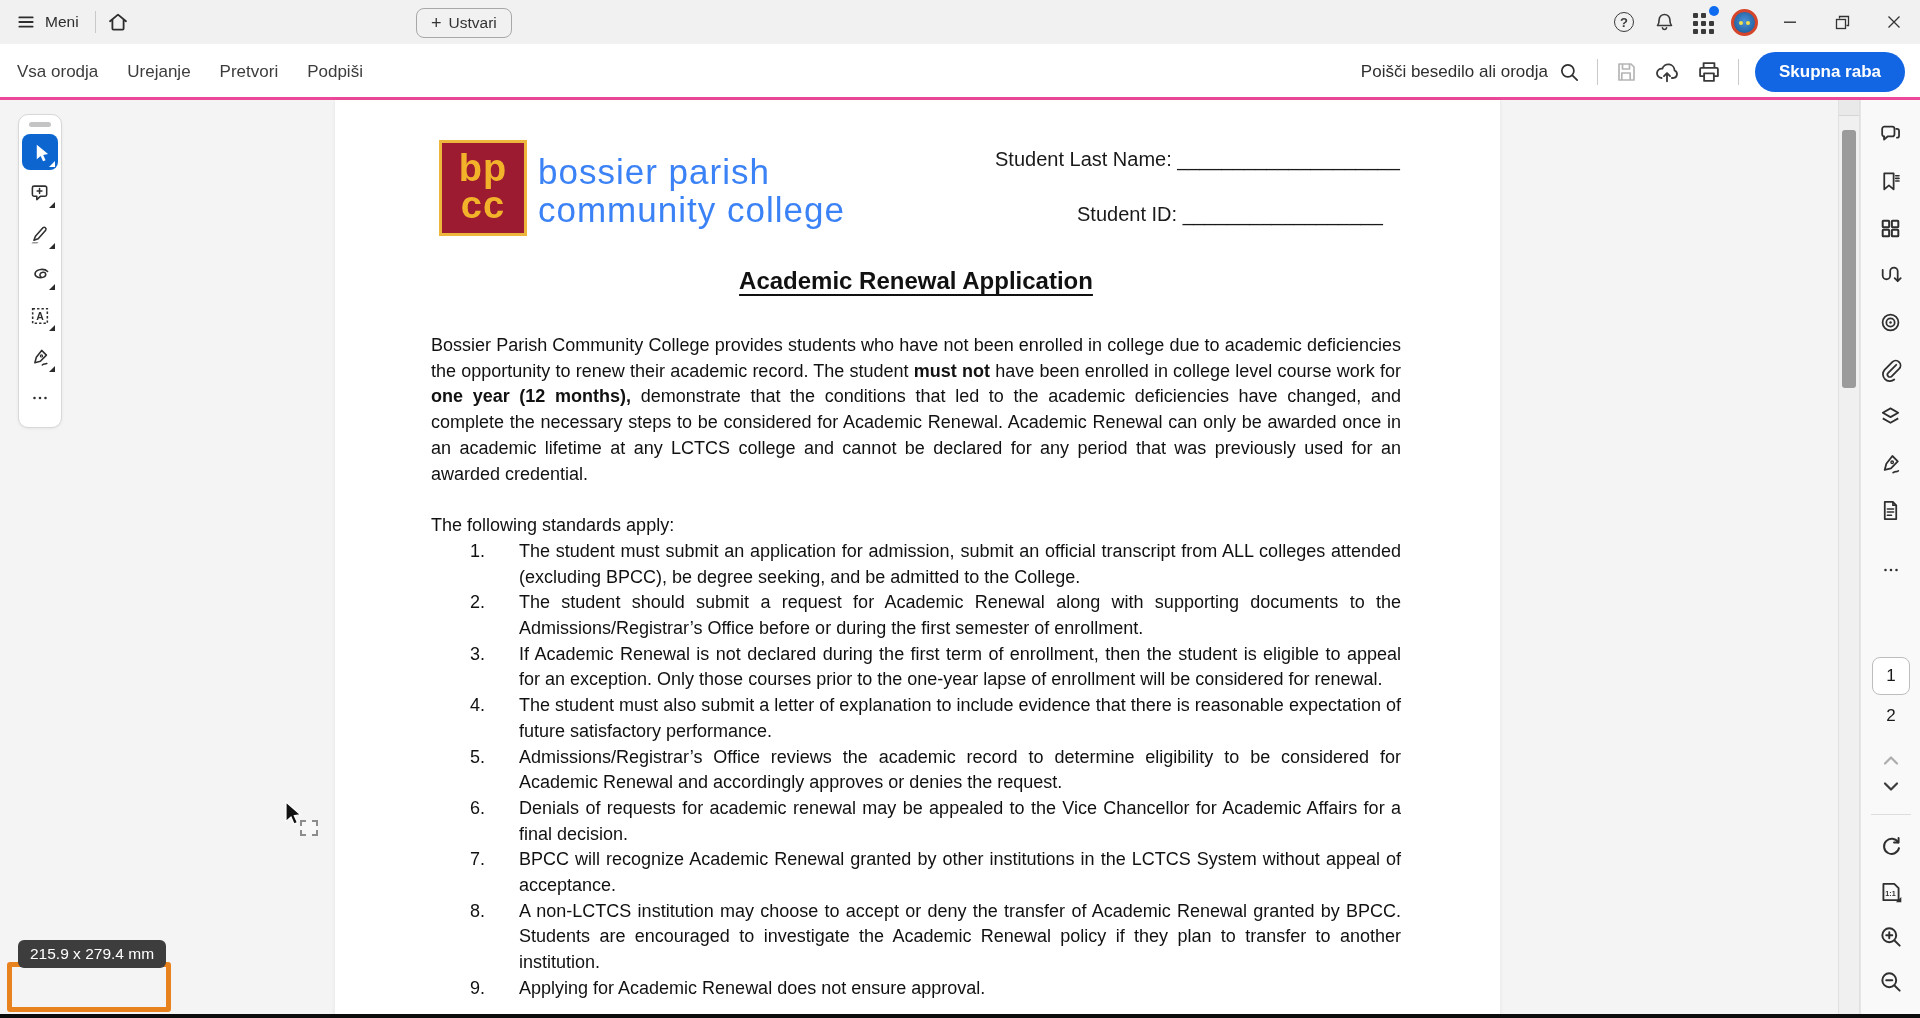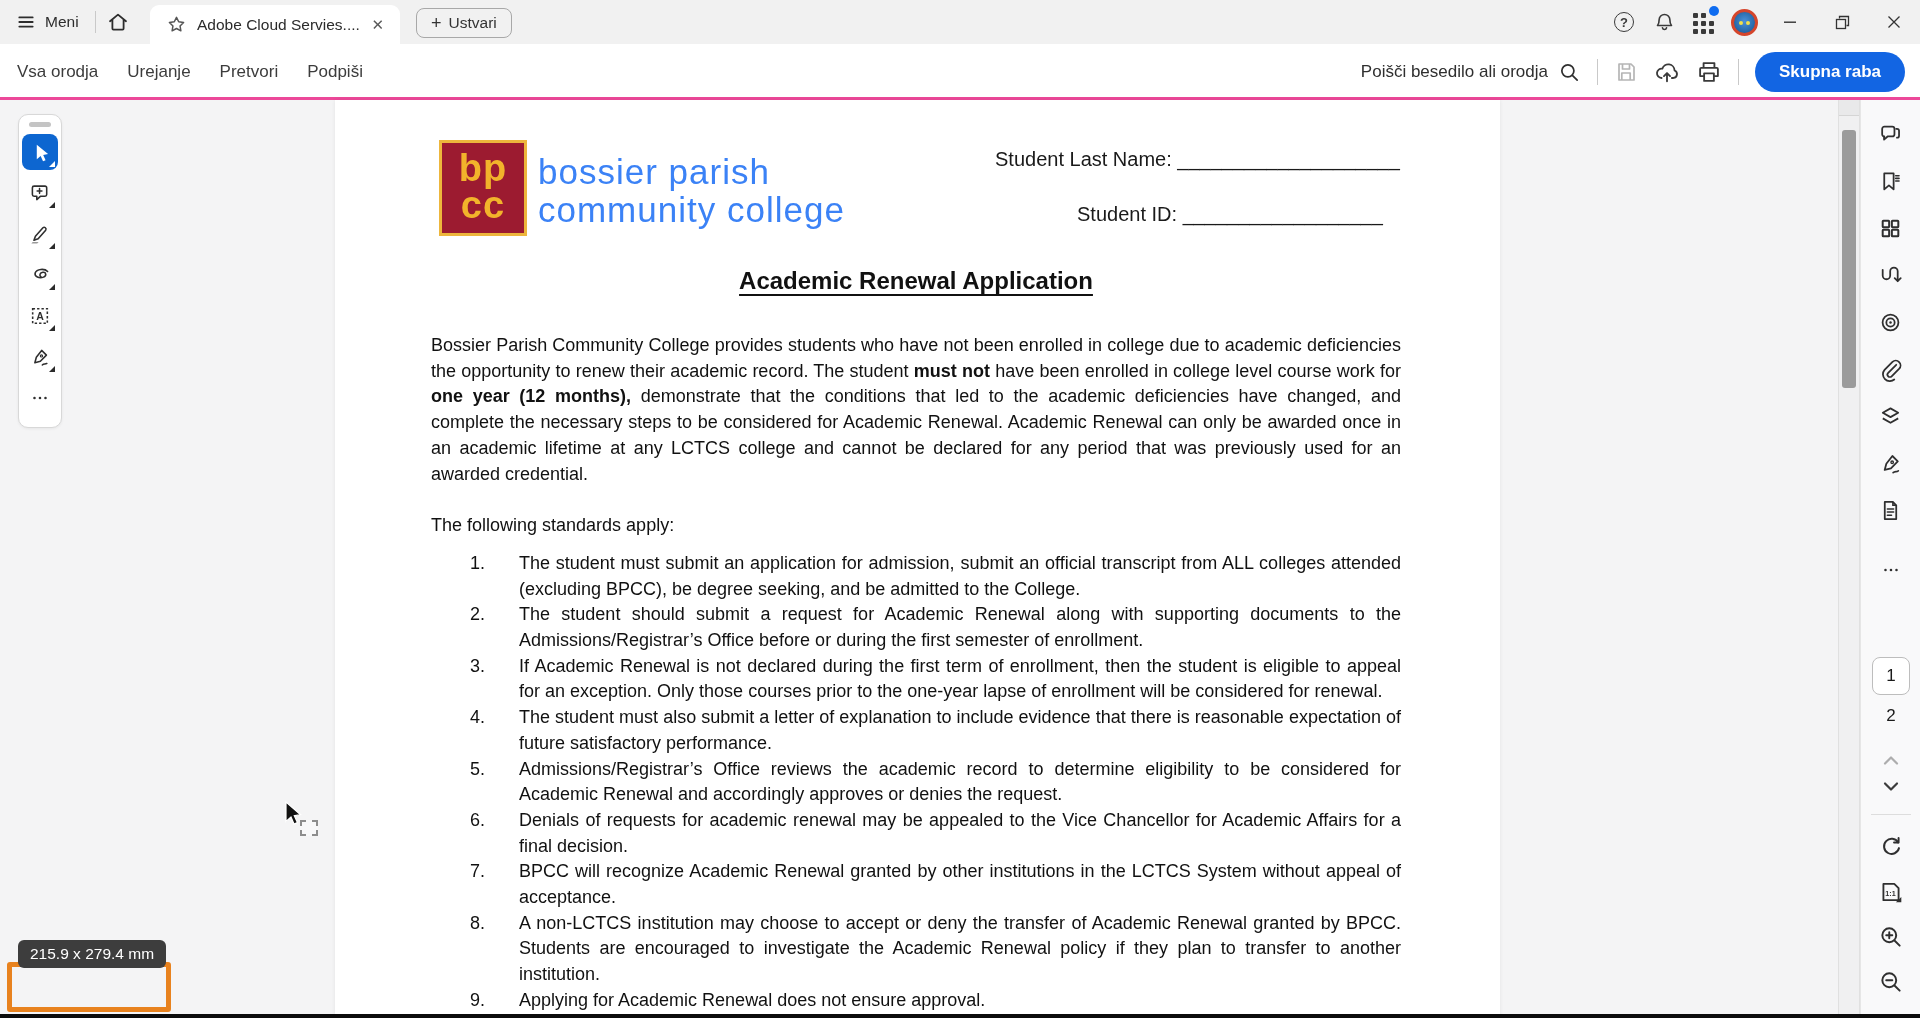--- a/index.html
+++ b/index.html
@@ -70,21 +70,21 @@
   .logo-box { position:absolute; left:104px; top:40px; width:88px; height:96px; background:#9c1b30; border:3px solid #edb63c; text-align:center; padding-top:7px; }
   .logo-box .ltr { display:block; font-size:38px; line-height:37px; font-weight:700; color:#f2b32b; letter-spacing:1px; }
   .logo-text { position:absolute; left:203px; top:53px; color:#3b82f6; font-size:35px; line-height:38px; letter-spacing:1px; font-weight:500; }
   .stu-line { position:absolute; font-size:20px; color:#1a1a1a; white-space:nowrap; }
   .stu-1 { left:660px; top:48px; }
   .stu-2 { left:742px; top:103px; }
   .doc-body { position:absolute; left:96px; top:165px; width:970px; font-size:18px; line-height:25.7px; color:#111; }
   .doc-title { text-align:center; font-size:24px; line-height:32px; font-weight:700; margin-bottom:36px; }
   .doc-title span { text-decoration:underline; text-underline-offset:5px; text-decoration-thickness:2px; }
   .intro { text-align:justify; margin-bottom:26px; }
-  .std-head { margin-bottom:12px; }
+  .std-head { margin-bottom:0; }
   .std { display:flex; }
   .std-num { width:88px; padding-left:39px; flex:0 0 88px; }
   .std-txt { flex:1; text-align:justify; }
 
   
   .hl-box { position:absolute; left:7px; top:862px; width:164px; height:50px; border:5px solid #e8821e; border-radius:3px; }
   .size-badge { position:absolute; left:18px; top:840px; height:28px; background:#3d3d3d; border-radius:6px; color:#fff; font-size:15.5px; display:flex; align-items:center; padding:0 12px; white-space:nowrap; }
 
   
   .cursor { position:absolute; left:283px; top:700px; }
@@ -104,27 +104,20 @@
           <path d="M4 6.5h16M4 12h16M4 17.5h16" stroke="#2d2d2d" stroke-width="2.2" stroke-linecap="round" fill="none"></path>
         </svg>
       <span class="lbl">Meni</span>
     </div>
     <div class="vdiv"></div>
     <div class="home-btn">
       <svg class="ic" width="24" height="24" viewBox="0 0 24 24">
           <path d="M4 11.2 12 4.6 20 11.2M6.4 9.6V18.6a1 1 0 0 0 1 1h9.2a1 1 0 0 0 1-1V9.6" stroke="#2d2d2d" stroke-width="1.8" fill="none" stroke-linecap="round" stroke-linejoin="round"></path>
         </svg>
     </div>
-  </div>
-  <div class="tab">
-    <svg class="ic" width="21" height="21" viewBox="0 0 24 24">
-        <path d="M12 3.8l2.5 5.1 5.6.8-4.05 3.95.95 5.6L12 16.6l-5 2.65.95-5.6L3.9 9.7l5.6-.8z" stroke="#555" stroke-width="1.7" fill="none" stroke-linejoin="round"></path>
-      </svg>
-    <span class="tab-title">Adobe Cloud Servies....</span>
-    <span class="tab-close">✕</span>
   </div>
   <div class="create-btn">
     <span class="create-plus">+</span>
     <span>Ustvari</span>
   </div>
   <div class="tb-right">
     <div class="tb-iconbtn">
       <span class="qmark">?</span>
     </div>
     <div class="tb-iconbtn">

